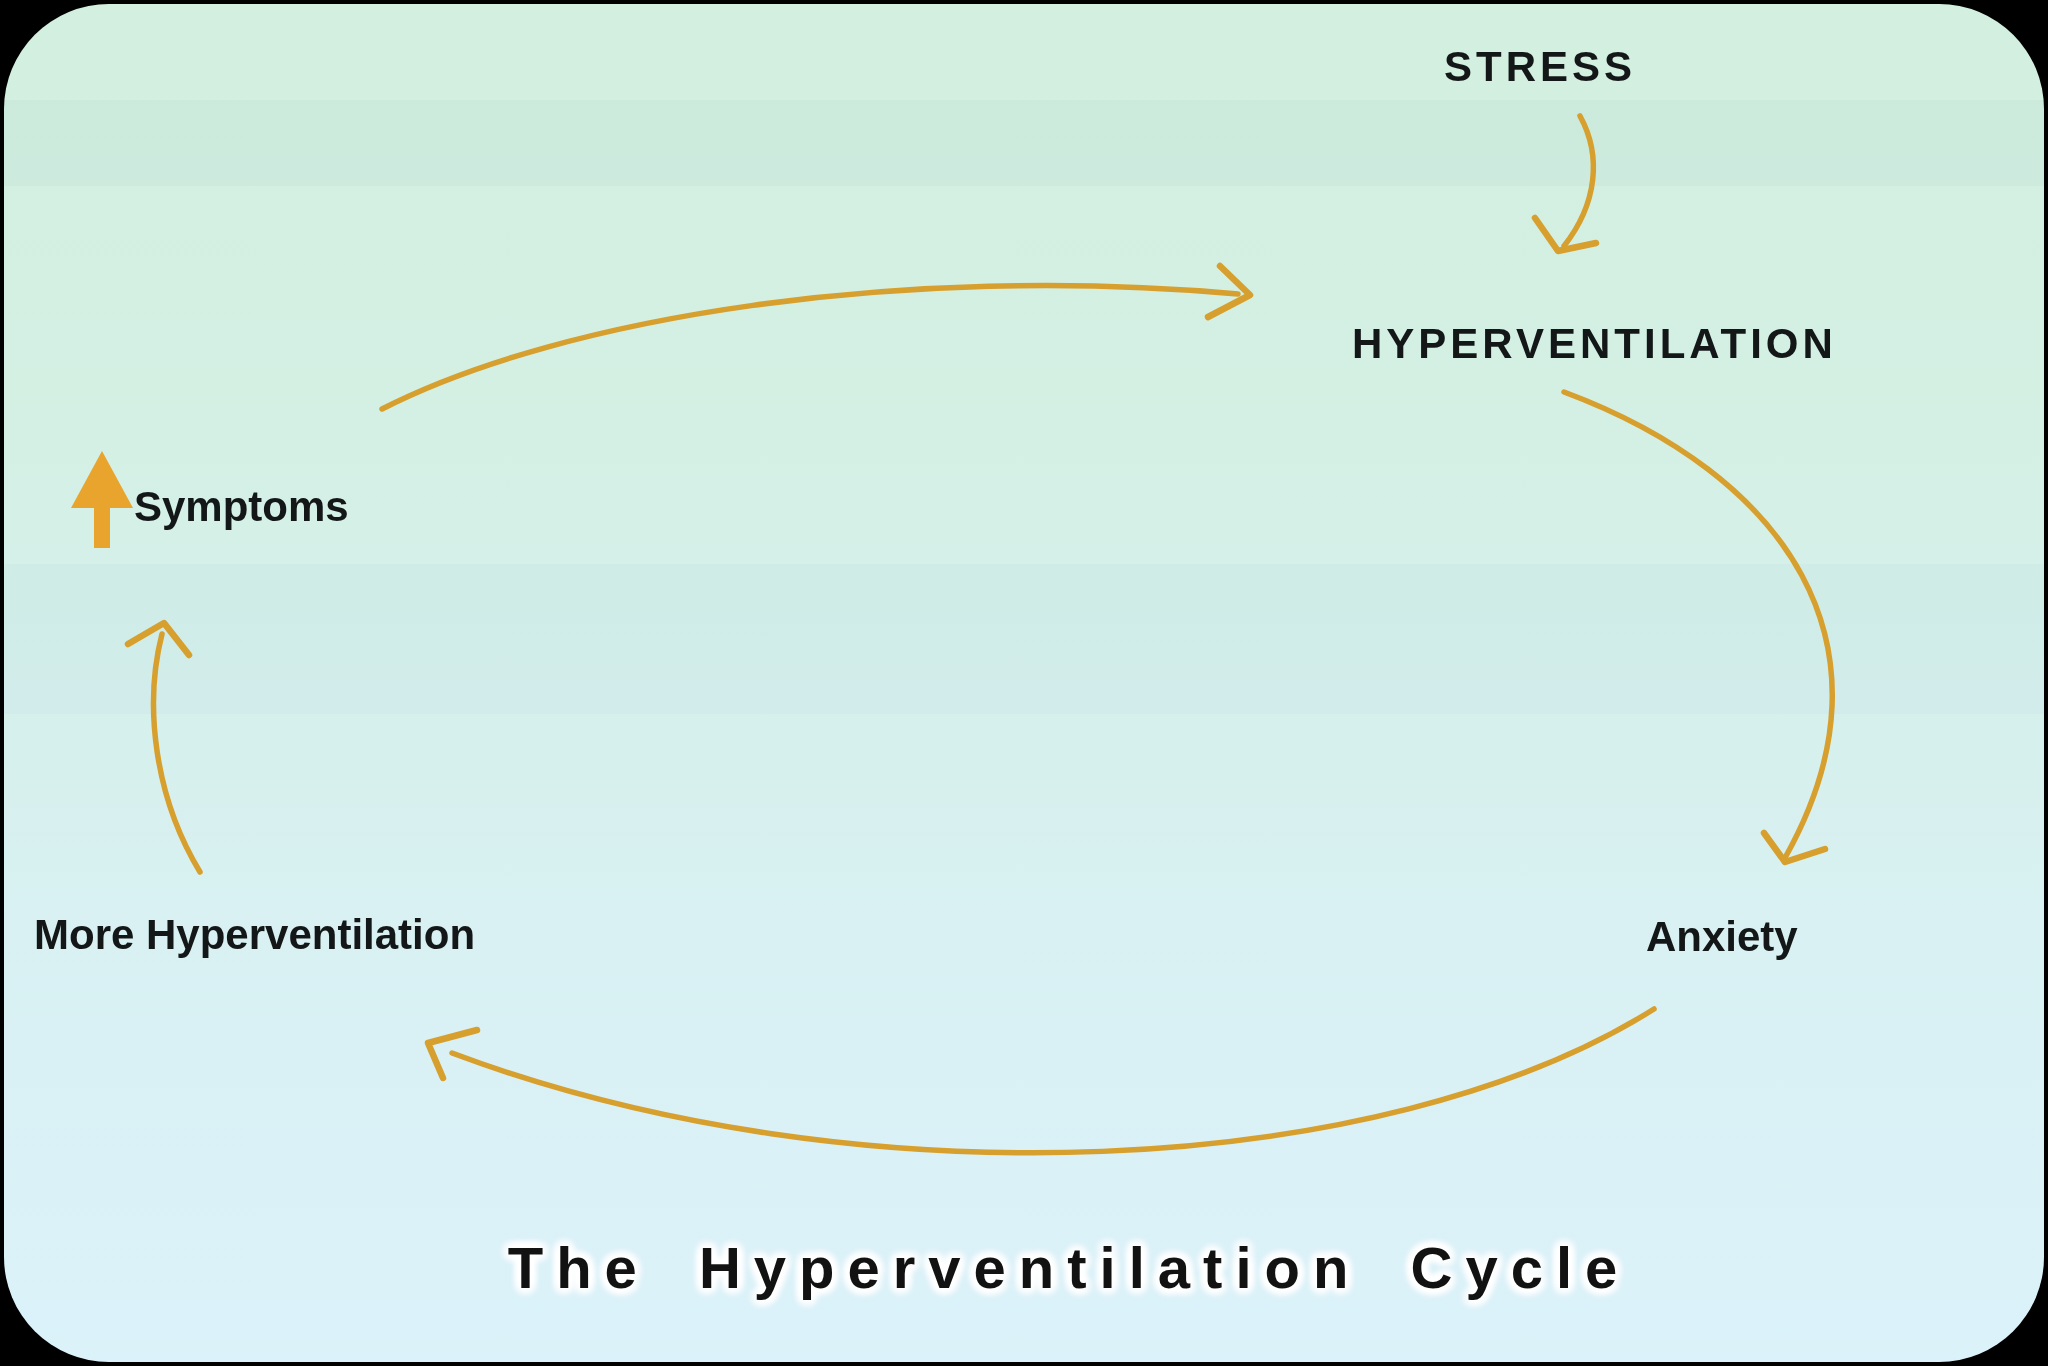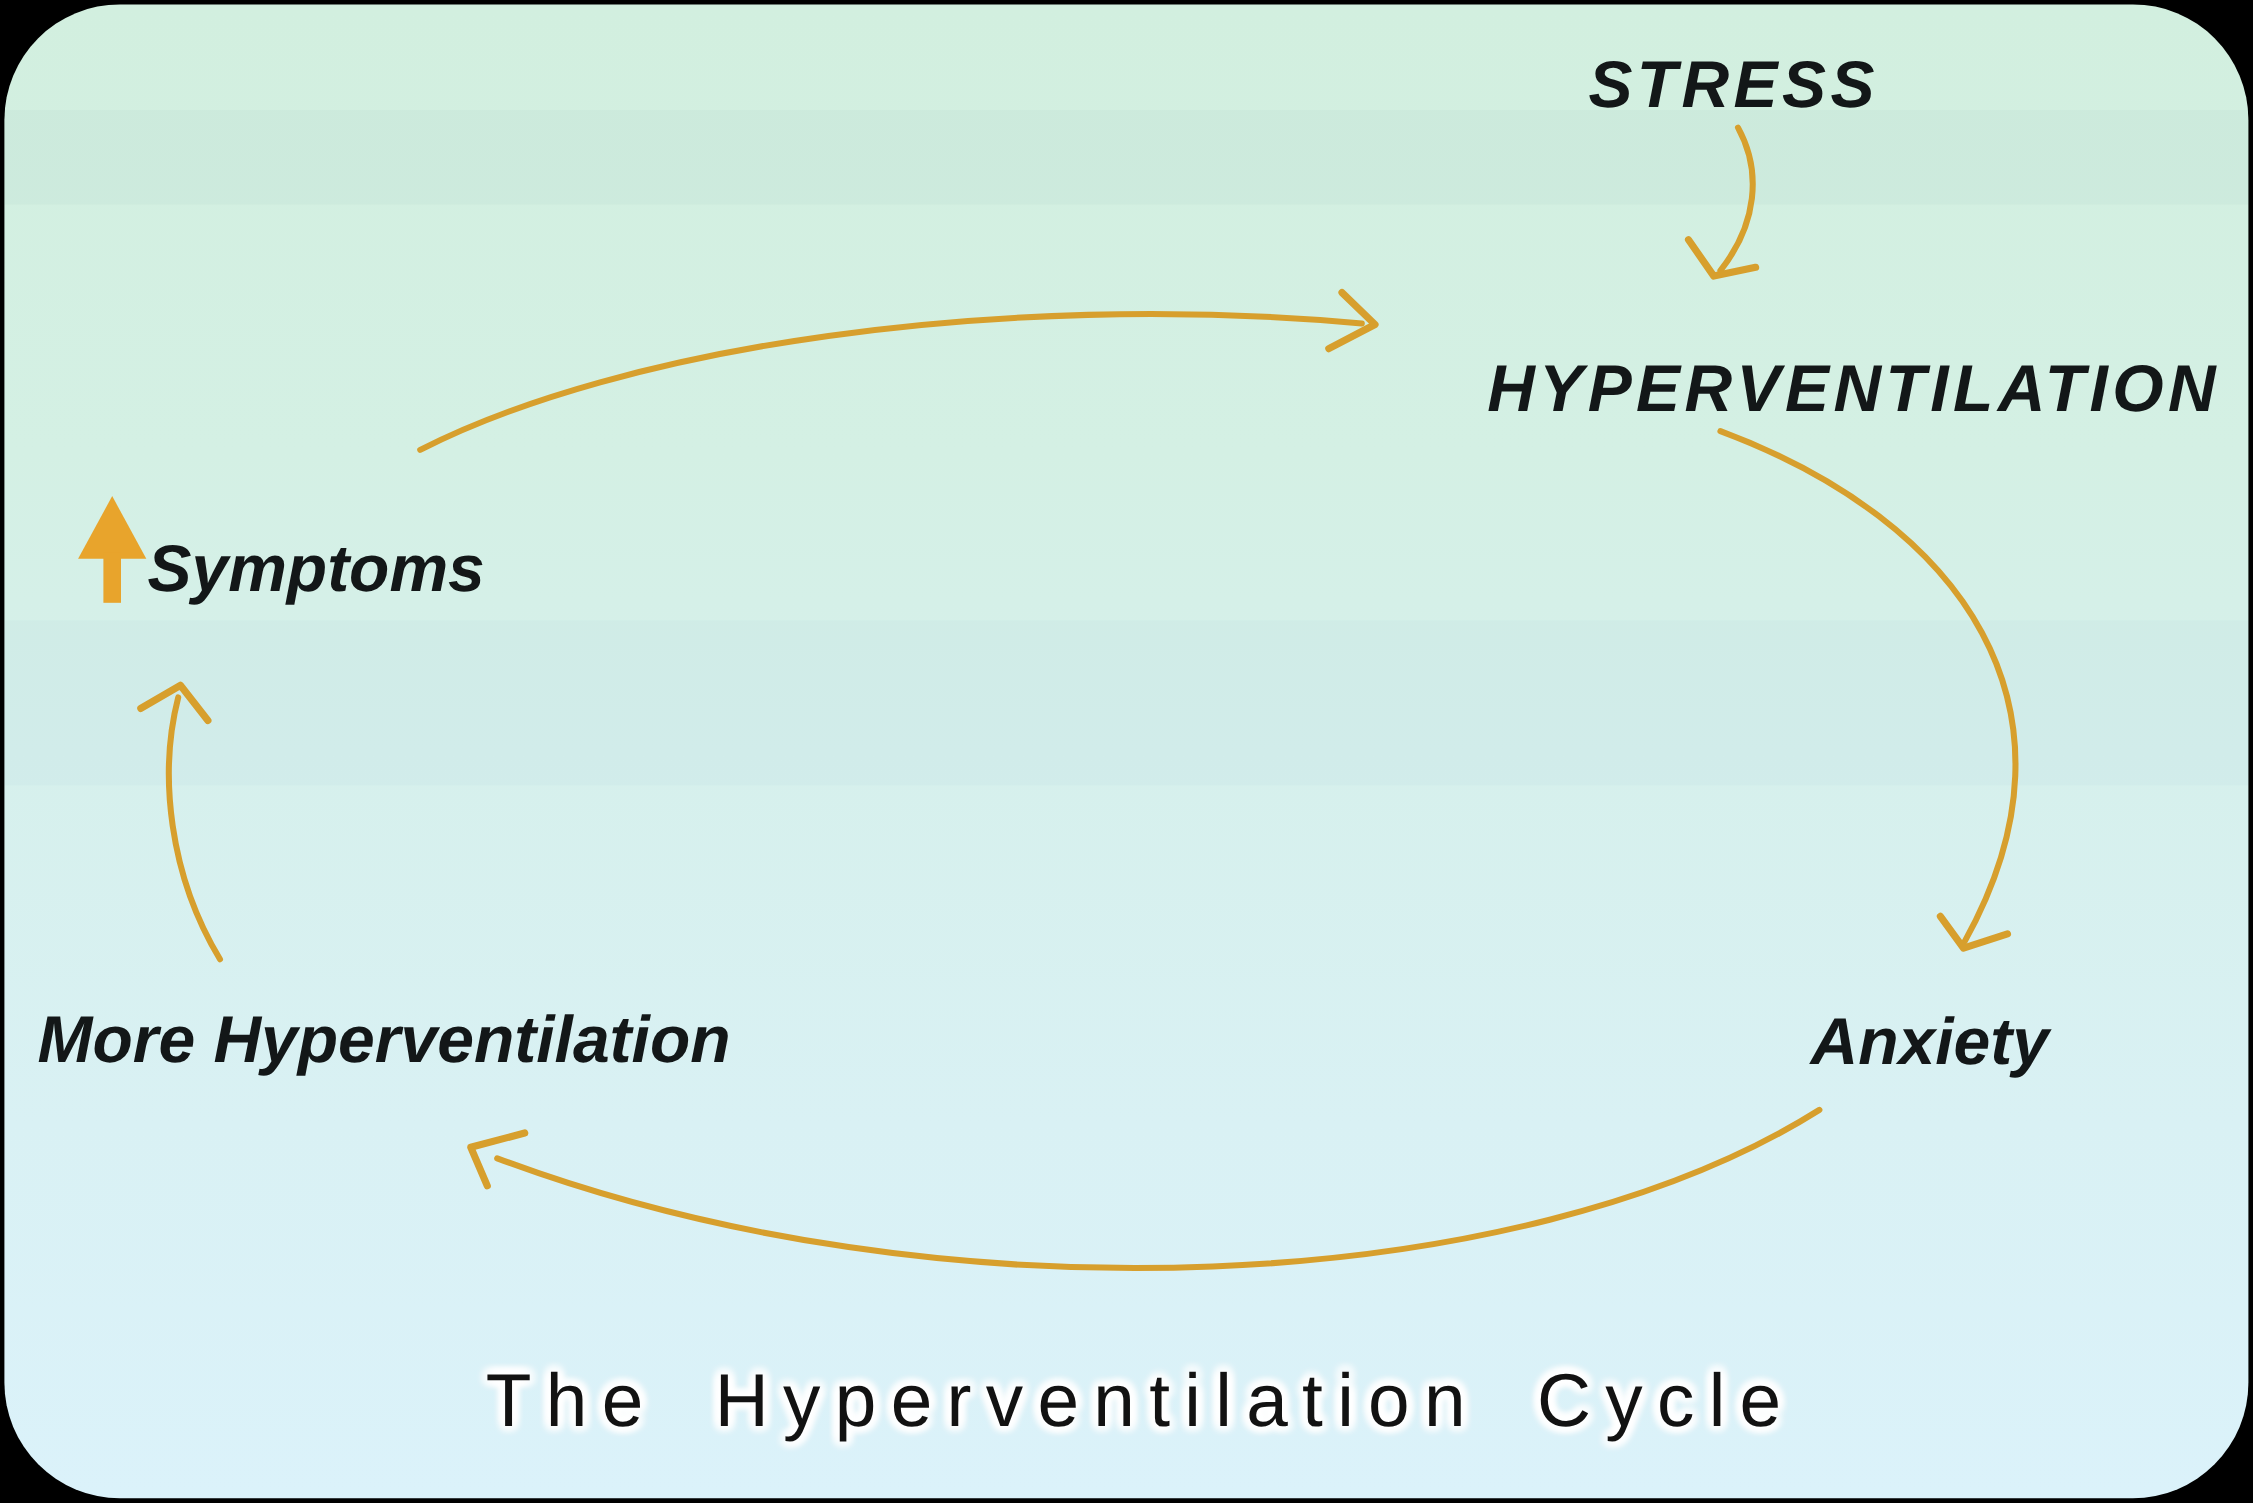--- a/index.html
+++ b/index.html
@@ -39,33 +39,32 @@
   svg .strokes path, svg .strokes polyline {
     fill: none;
     stroke-width: 5.5px;
     stroke-linecap: round;
     stroke-linejoin: round;
   }
   svg .strokes polyline { stroke-width: 6.5px; }
   .node {
     position: absolute;
     font-weight: bold;
-    font-size: 60px;
+    font-size: 42px;
     line-height: 1.1;
     color: #131718;
     white-space: nowrap;
-    font-style: italic;
   }
   .node.caps { letter-spacing: 4px; }
   .title {
     position: absolute;
-    left: 1033px; top: 1232px;
+    left: 1065px; top: 1232px;
     transform: translateX(-50%);
-    font-weight: normal;
-    font-size: 68px;
+    font-weight: bold;
+    font-size: 58px;
     line-height: 1.1;
     letter-spacing: 13px;
     word-spacing: 20px;
     color: #121212;
     white-space: nowrap;
     text-shadow:
       -4px -4px 7px #ffffff,  4px -4px 7px #ffffff,
       -4px  4px 7px #ffffff,  4px  4px 7px #ffffff,
        0   -5px 7px #ffffff,  0    5px 7px #ffffff,
       -5px  0   7px #ffffff,  5px  0   7px #ffffff;

